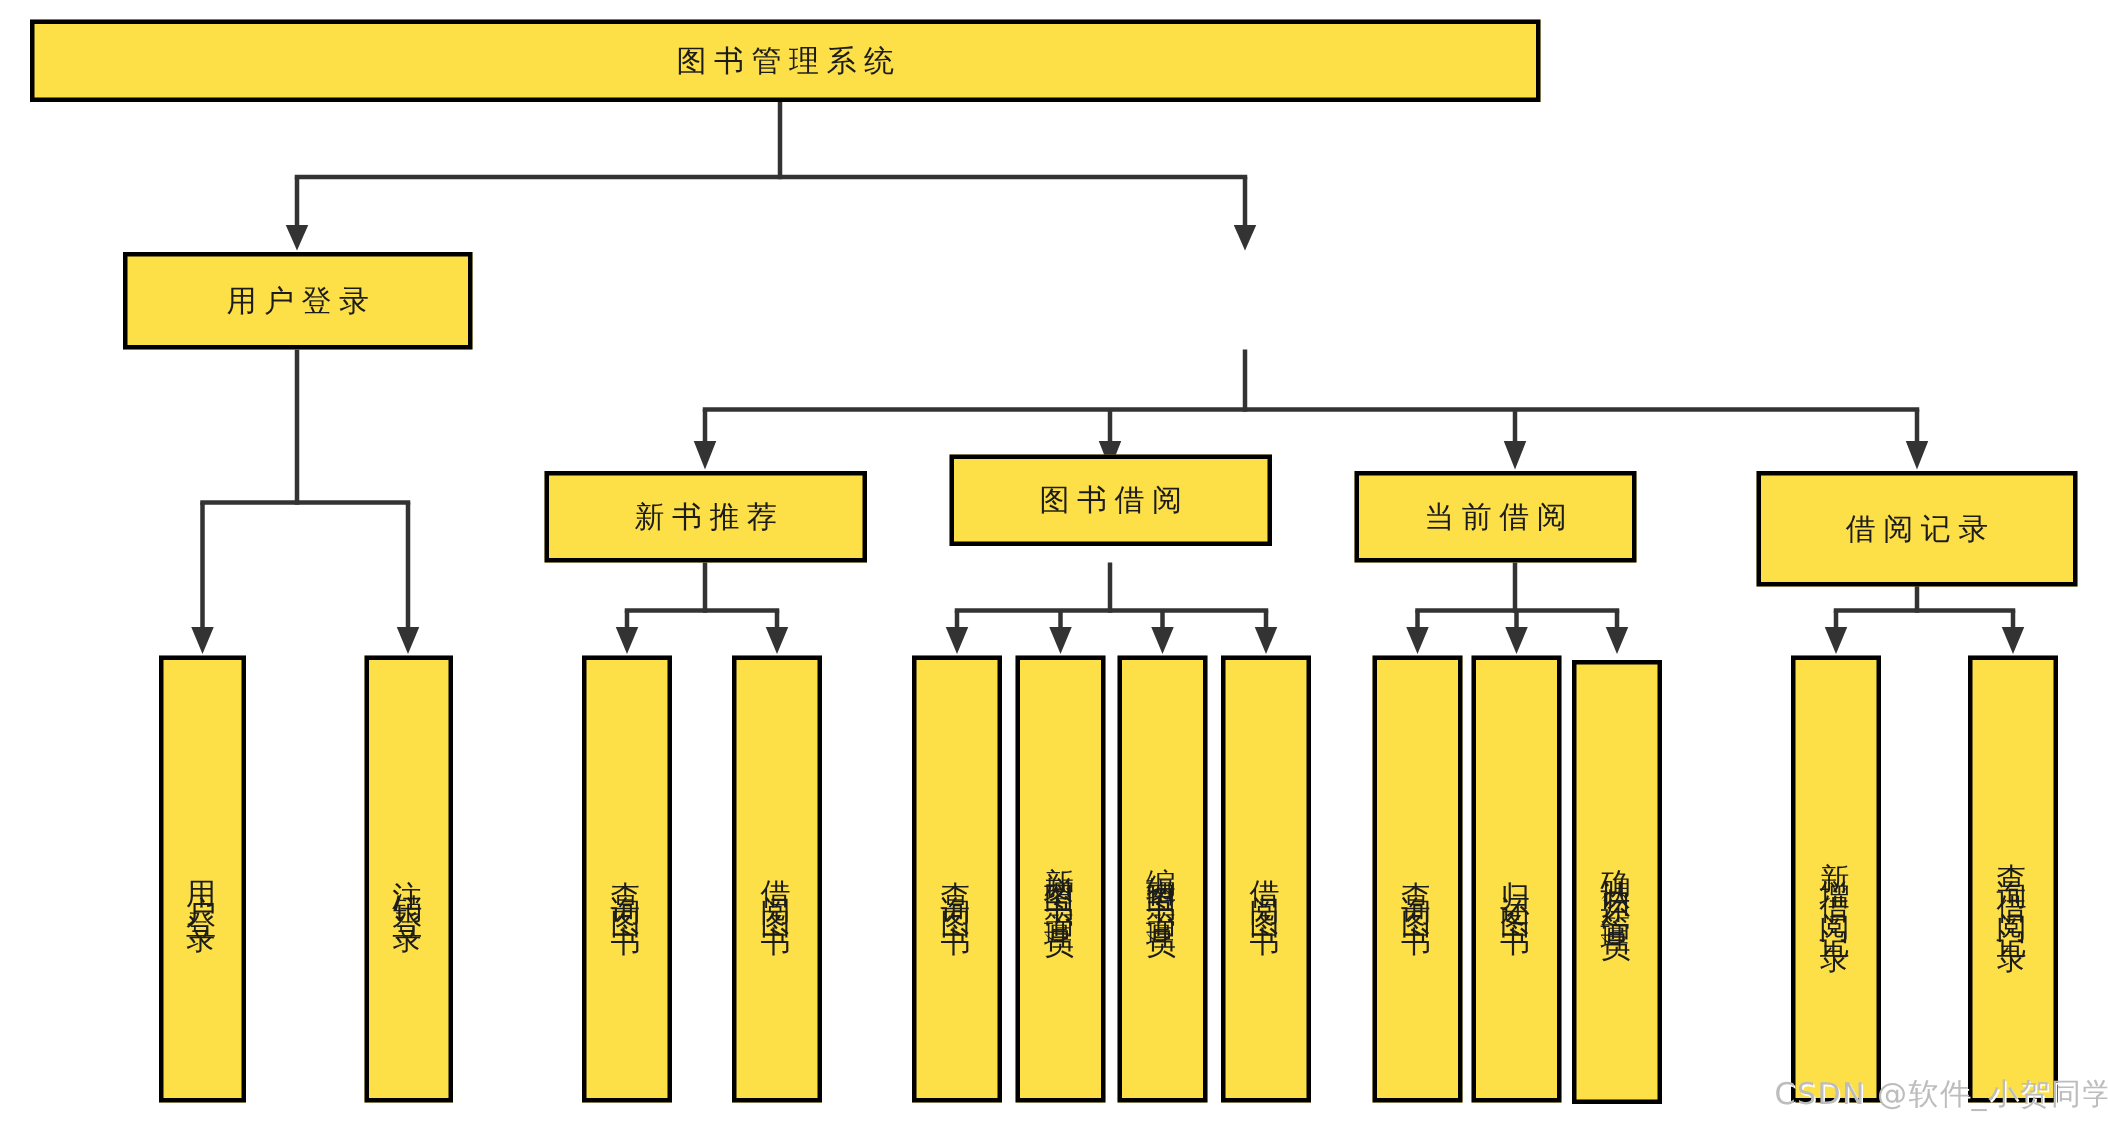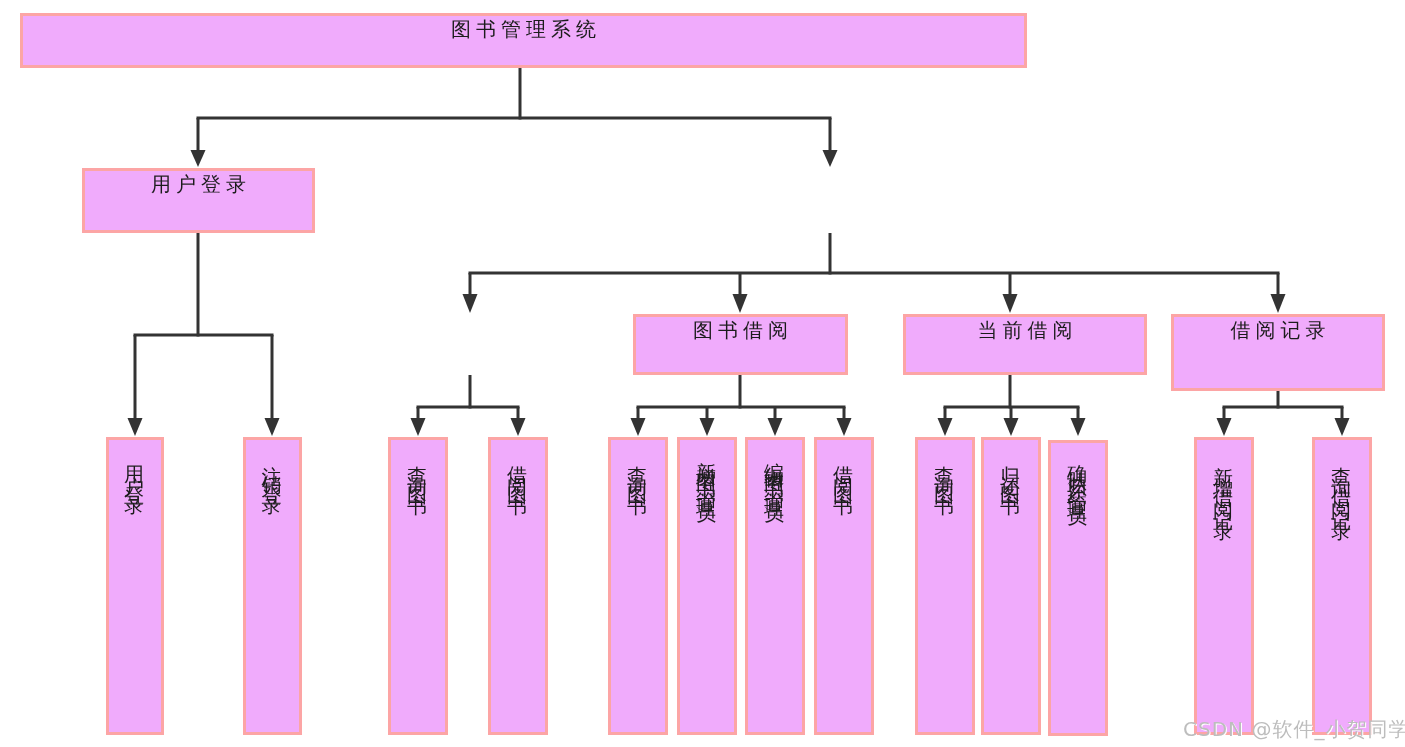--- a/index.html
+++ b/index.html
@@ -24,24 +24,24 @@
     stroke: #333333;
     stroke-width: 3;
   }
   svg.connectors polygon {
     fill: #333333;
     stroke: none;
   }
   .node {
     position: absolute;
     box-sizing: border-box;
-    border: 3px solid #fca5a5;
-    background: #f0abfc;
+    border: 3px solid #000000;
+    background: #fde047;
     display: flex;
-    align-items: flex-start;
+    align-items: center;
     justify-content: center;
     color: #1c1c1c;
   }
   .hlbl {
     font-size: 20px;
     letter-spacing: 5px;
     padding-left: 5px;
     white-space: nowrap;
     color: #1c1c1c;
   }
@@ -148,24 +148,27 @@
   </svg>
 
   <div class="node" style="left:20px;top:13px;width:1007px;height:55px">
     <span class="hlbl">图书管理系统</span>
   </div>
 
   <div class="node" style="left:82px;top:168px;width:233px;height:65px">
     <span class="hlbl">用户登录</span>
   </div>
 
-  <div class="node" style="left:633px;top:314px;width:215px;height:61px">
+  <div class="node" style="left:363px;top:314px;width:215px;height:61px">
+    <span class="hlbl">新书推荐</span>
+  </div>
+  <div class="node" style="left:633px;top:303px;width:215px;height:61px">
     <span class="hlbl">图书借阅</span>
   </div>
-  <div class="node" style="left:903px;top:314px;width:244px;height:61px">
+  <div class="node" style="left:903px;top:314px;width:188px;height:61px">
     <span class="hlbl">当前借阅</span>
   </div>
   <div class="node" style="left:1171px;top:314px;width:214px;height:77px">
     <span class="hlbl">借阅记录</span>
   </div>
 
   <div class="node" style="left:106px;top:437px;width:58px;height:298px">
     <span class="vlbl v4">用户登录</span>
   </div>
   <div class="node" style="left:243px;top:437px;width:59px;height:298px">

